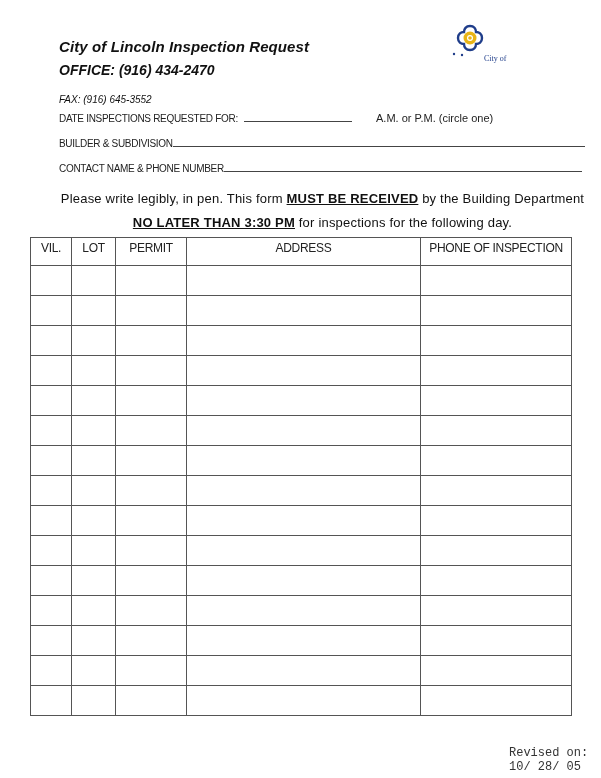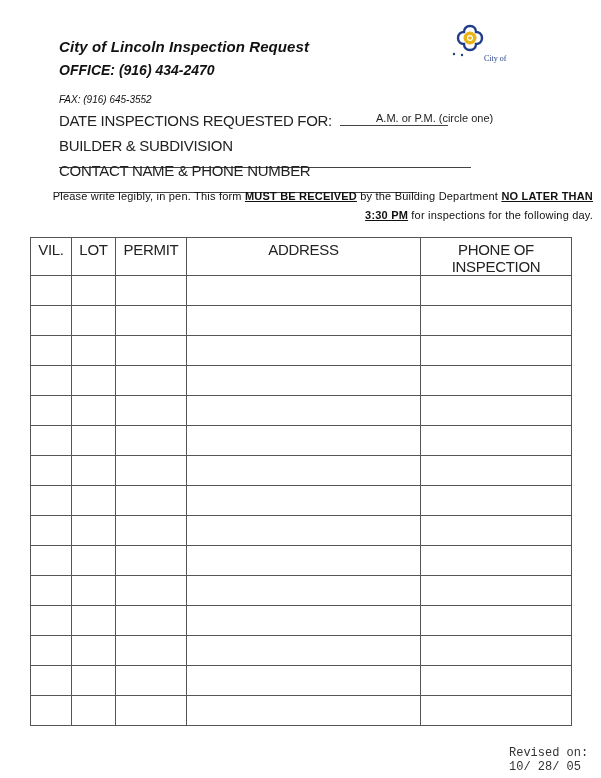--- a/index.html
+++ b/index.html
@@ -4,31 +4,31 @@
 <style>
   html, body { margin:0; padding:0; background:#ffffff; }
   body { width:601px; height:778px; position:relative; overflow:hidden; font-family:"Liberation Sans", sans-serif; color:#111; }
   .abs { position:absolute;margin-left:22px; }
   .title { left:37px; top:38px; font-size:15px; font-weight:bold; font-style:italic; letter-spacing:0.1px; }
   .office { left:37px; top:62px; font-size:14px; font-weight:bold; font-style:italic; }
   .fax { left:37px; top:94px; font-size:10px; font-weight:normal; font-style:italic; }
   .logo { left:404px; top:24px; width:120px; height:70px; }
   .logo-city { position:absolute; left:58px; top:30px; font-family:"Liberation Serif", serif; font-size:8px; color:#1f3d8a; }
   .logo-word { position:absolute; left:2px; top:36px; font-family:"Liberation Serif", serif; font-size:30px; color:#1f3d8a; letter-spacing:0.5px; line-height:30px; }
-  .field { font-size:15px; letter-spacing:-0.3px; color:#222; }
+  .field { font-size:10px; letter-spacing:-0.3px; color:#222; }
   .uline { display:inline-block; border-bottom:1px solid #444; height:9px; vertical-align:baseline; }
   .f1 { left:37px; top:112px; }
   .ampm { left:354px; top:112px; font-size:11px; color:#222; }
   .f2 { left:37px; top:137px; }
   .f3 { left:37px; top:162px; }
-  .notice { left:30px; top:187px; width:541px; text-align:right; font-size:11px; line-height:19px; letter-spacing:0.2px; }
+  .notice { left:30px; top:187px; width:541px; text-align:center; font-size:13px; line-height:24px; letter-spacing:0.2px; }
   .notice b { text-decoration:underline; }
   table.grid { position:absolute; left:30px; top:237px; border-collapse:collapse; table-layout:fixed; }
   table.grid th, table.grid td { border:1px solid #555; padding:0; }
-  table.grid th { height:24px; font-size:15px; font-weight:normal; vertical-align:top; padding-top:3px; letter-spacing:-0.3px; color:#222; }
+  table.grid th { height:24px; font-size:12px; font-weight:normal; vertical-align:top; padding-top:3px; letter-spacing:-0.3px; color:#222; }
   table.grid td { height:29px; }
   .revised { left:487px; top:746px; font-family:Liberation Mono, monospace; font-size:12px; color:#333; }
 </style>
 </head>
 <body>
 
 <div class="abs title">City of Lincoln Inspection Request</div>
 <div class="abs office">OFFICE:  (916) 434-2470</div>
 <div class="abs fax">FAX: (916) 645-3552</div>
 

